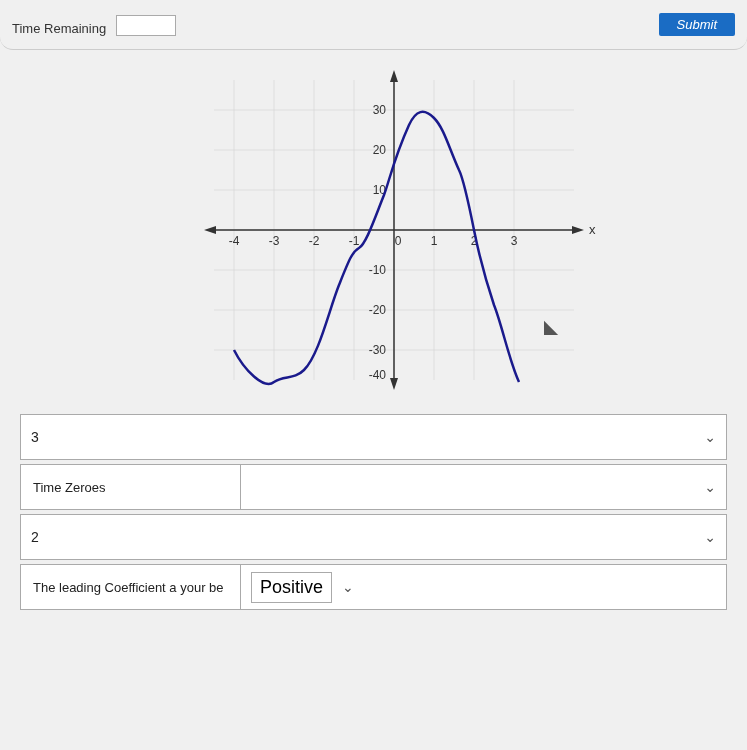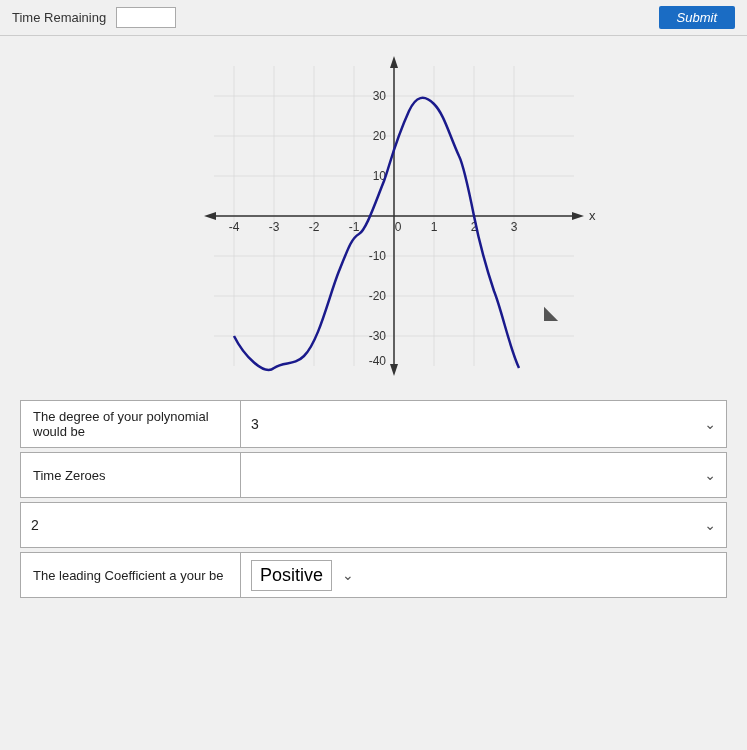--- a/index.html
+++ b/index.html
@@ -6,26 +6,27 @@
     body {
       background: #f0f0f0;
       font-family: Arial, sans-serif;
       width: 747px;
       min-height: 750px;
       overflow: hidden;
     }
 
     .top-bar {
       display: flex;
-      align-items: center;
+      align-items: flex-end;
       justify-content: center;
-      padding: 6px 12px;
+      padding: 13px 12px;
       background: #f0f0f0;
       border-bottom: 1px solid #ccc;
       gap: 10px;
+      border-radius: 13px;
     }
 
     .time-label {
       font-size: 13px;
       color: #333;
     }
 
     .time-input {
       border: 1px solid #aaa;
       background: #fff;
@@ -204,23 +205,20 @@
                C 368,265 375,300 385,322" fill="none" stroke="#1a1a8c" stroke-width="2.5"></path>
 
       <polygon points="410,275 400,265 420,265" fill="#555" transform="rotate(45, 410, 275)"></polygon>
     </svg>
   </div>
 </div>
 
 <div class="questions-area">
 
   <div class="question-row">
-    <div class="question-label">
-      <span>The degree of your polynomial would be</span>
-    </div>
     <div class="question-answer-area">
       <span class="answer-value">3</span>
       <span class="dropdown-arrow">⌄</span>
     </div>
   </div>
 
   <div class="question-row">
     <div class="question-label">
       <span>Time Zeroes</span>
     </div>

